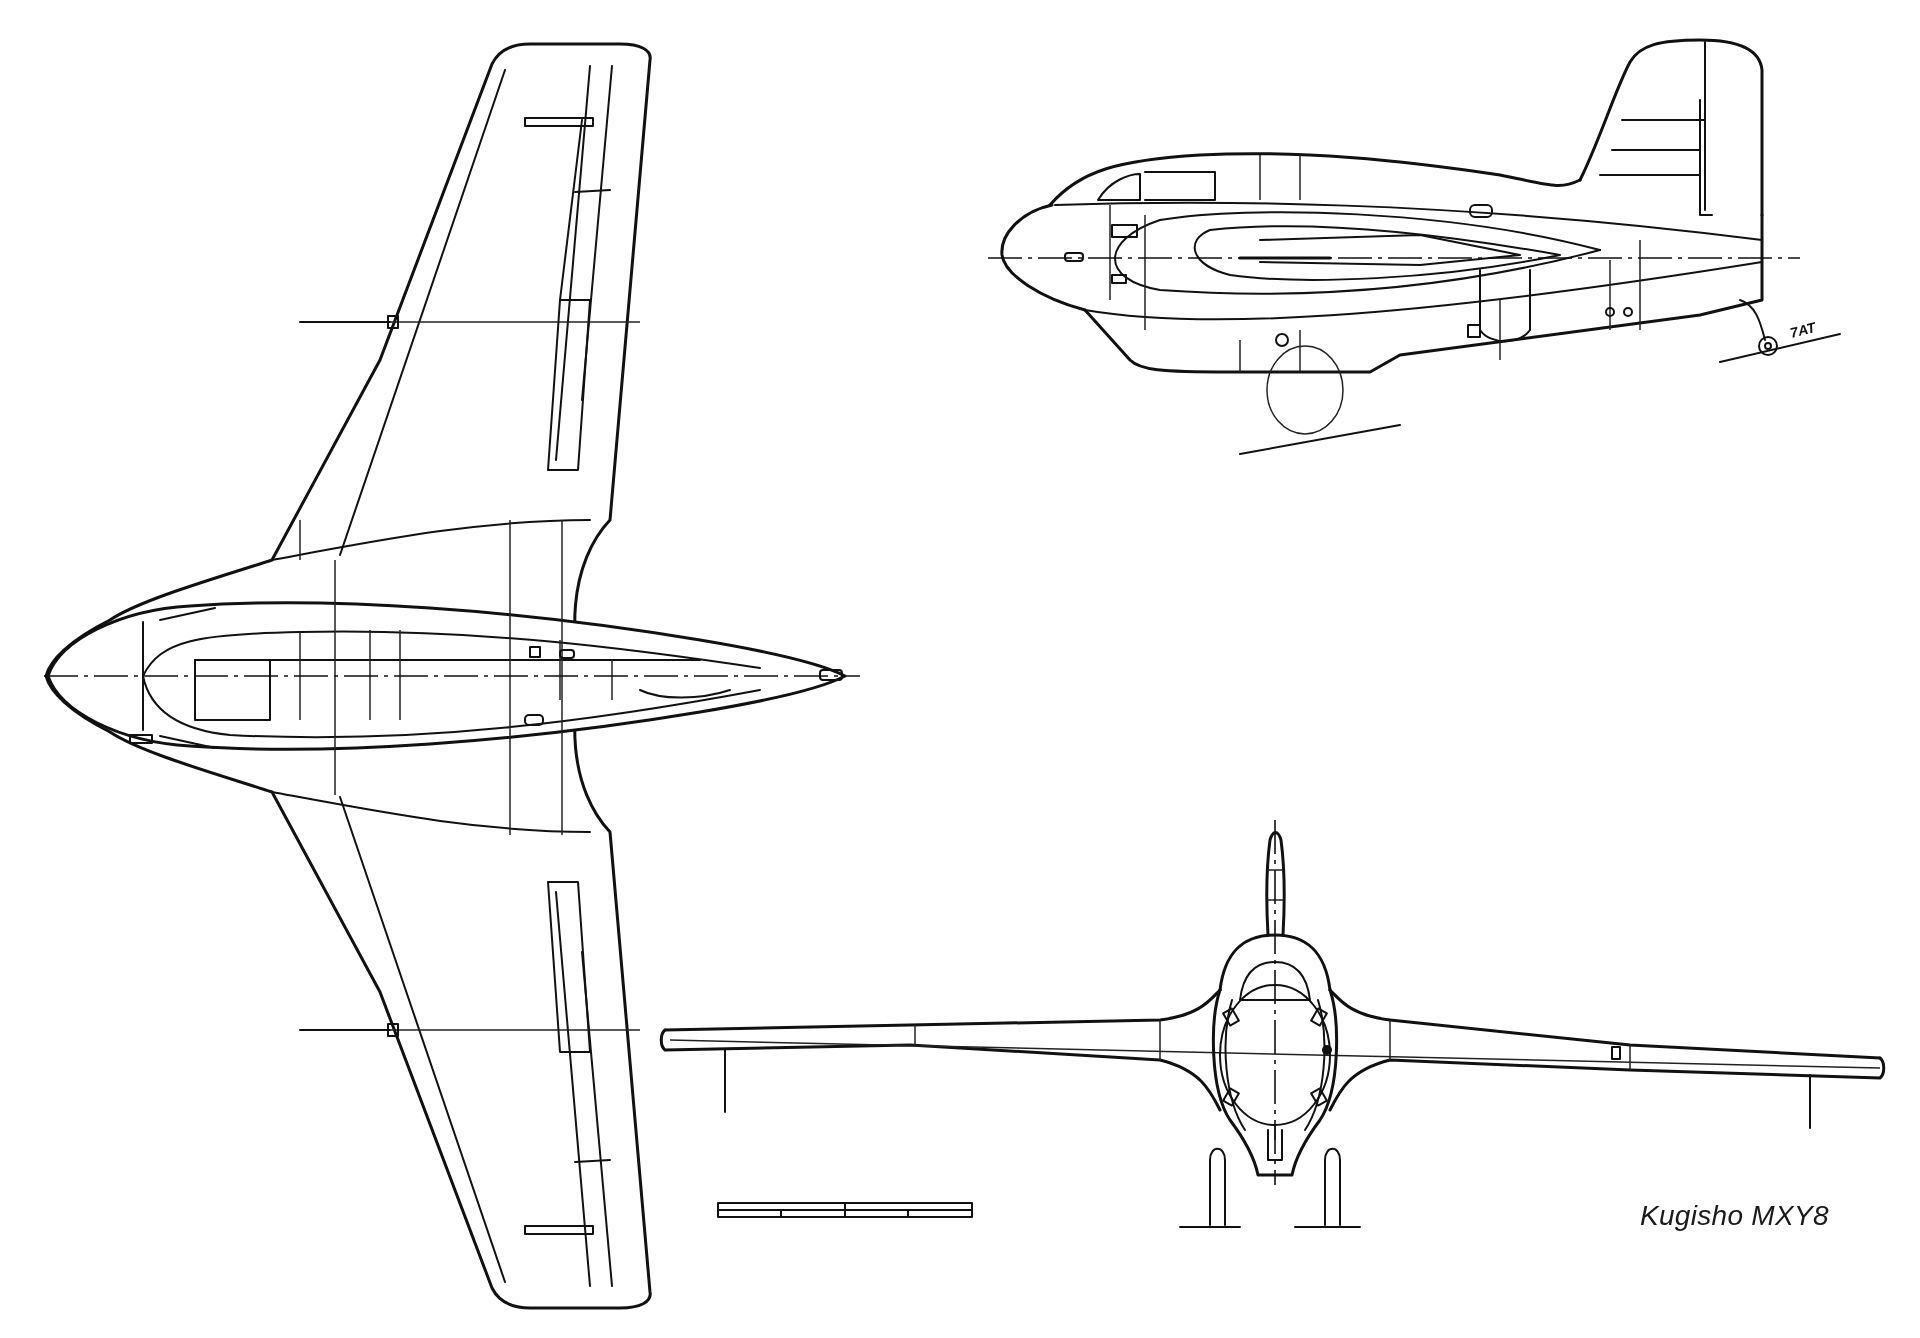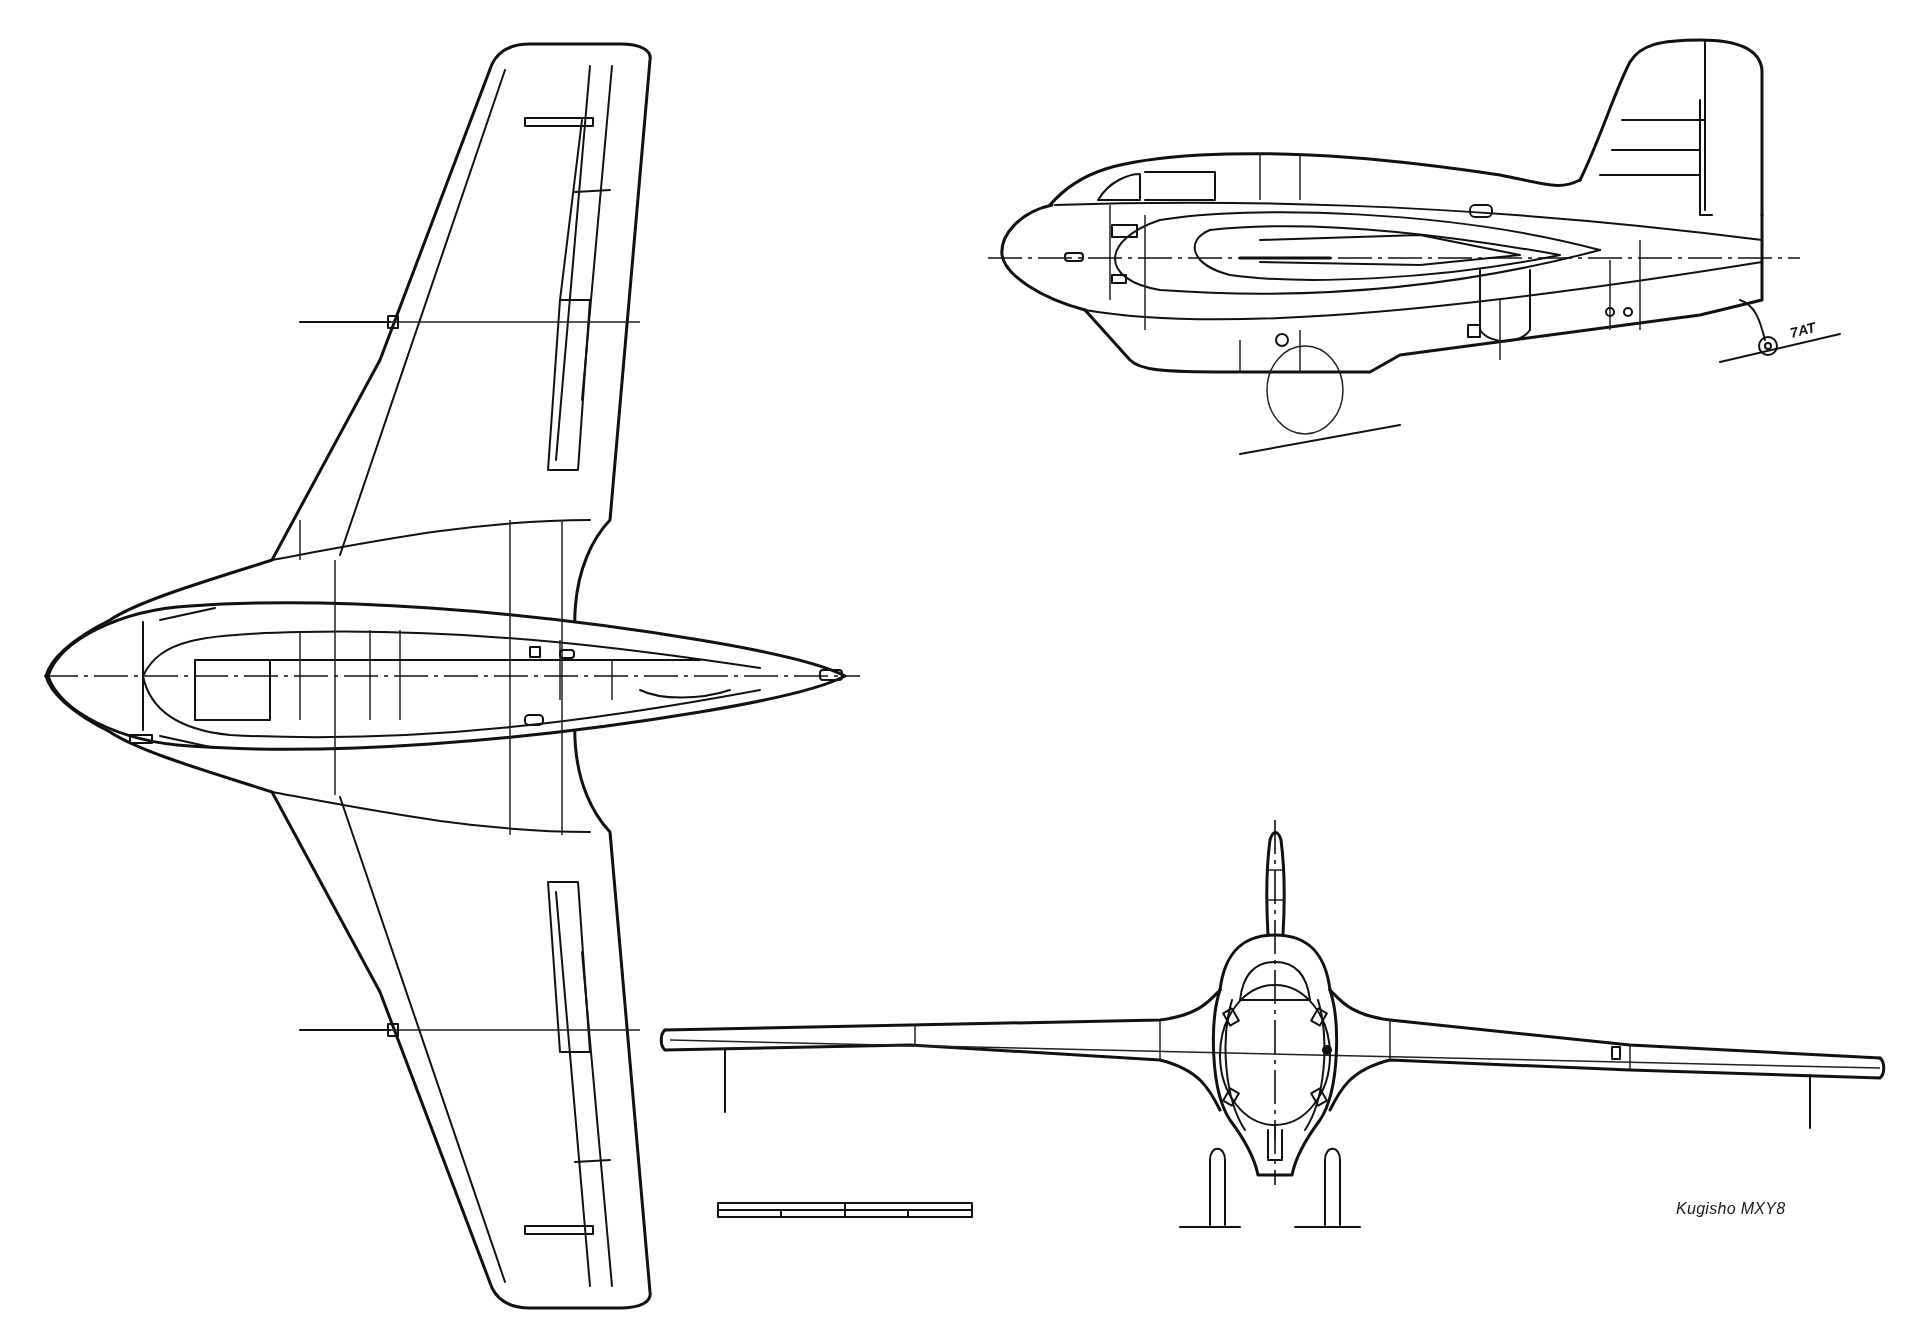--- a/index.html
+++ b/index.html
@@ -4,21 +4,21 @@
 <style>
   html, body { margin: 0; padding: 0; background: #ffffff; }
   body { width: 1920px; height: 1338px; position: relative; overflow: hidden; font-family: "Liberation Sans", sans-serif; }
   .drawing { position: absolute; left: 0; top: 0; width: 1920px; height: 1338px; }
   .drawing svg { width: 1920px; height: 1338px; display: block; }
   .ln { fill: none; stroke: #111111; stroke-width: 3; stroke-linecap: round; stroke-linejoin: round; }
   .ln2 { fill: none; stroke: #111111; stroke-width: 2; stroke-linecap: round; stroke-linejoin: round; }
   .thin { fill: none; stroke: #222222; stroke-width: 1.5; }
   .center { fill: none; stroke: #111111; stroke-width: 1.6; stroke-dasharray: 34 6 4 6; }
   .fillw { fill: #ffffff; stroke: #111111; stroke-width: 3; stroke-linejoin: round; }
-  .caption { position: absolute; left: 1640px; top: 1200px; font-style: italic; font-size: 16px; color: #1a1a1a; letter-spacing: 0.3px; margin-left: 36px; }
+  .caption { position: absolute; left: 1640px; top: 1200px; font-style: italic; font-size: 28px; color: #1a1a1a; letter-spacing: 0.3px; }
   .sig { position: absolute; left: 1790px; top: 322px; font-style: italic; font-size: 14px; color: #111; transform: rotate(-14deg); font-weight: bold; }
 </style>
 </head>
 <body>
 
 <div class="drawing">
 <svg viewBox="0 0 1920 1338" xmlns="http://www.w3.org/2000/svg">
 
   <g>
 

